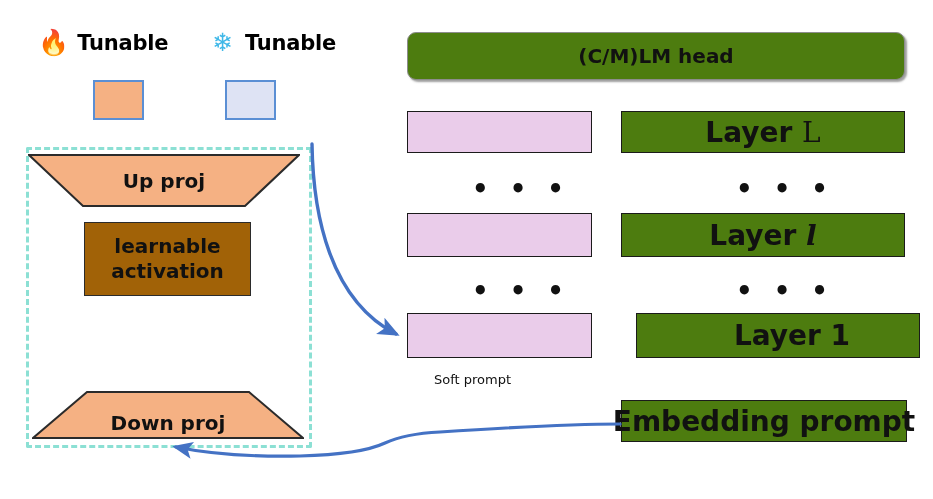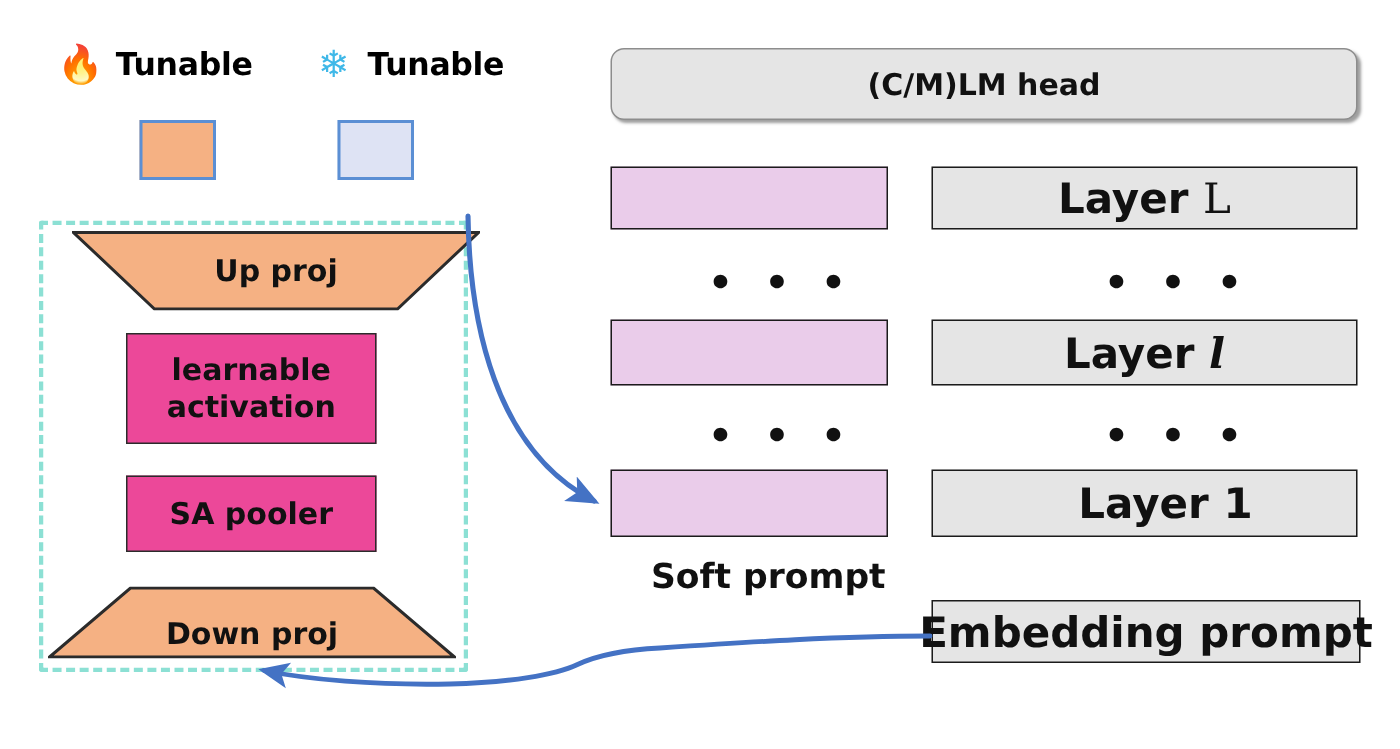--- a/index.html
+++ b/index.html
@@ -46,40 +46,40 @@
   
   .block-text {
     font-weight: bold;
     font-size: 20px;
     color: #111111;
     text-align: center;
     line-height: 1.25;
     white-space: pre-line;
   }
   .rect-orange {
-    background: #ec4899;
+    background: #a16207;
     border: 1.6px solid #2b2b2b;
     box-sizing: border-box;
     display: flex;
     align-items: center;
     justify-content: center;
   }
   .trap-wrap { overflow: visible; }
   .trap-label {
     position: absolute;
     left: 0; right: 0;
     top: 50%;
     transform: translateY(-50%);
     text-align: center;
     pointer-events: none;
   }
 
   
   .rect-blue {
-    background: #e5e5e5;
+    background: #4d7c0f;
     border: 1.8px solid #1b1b1b;
     box-sizing: border-box;
     display: flex;
     align-items: center;
     justify-content: center;
   }
   .rect-blue.rounded {
     border-radius: 9px;
     border: 1.8px solid #8d8d8d;
     box-shadow: 2px 2px 2px rgba(80,80,80,0.55);
@@ -104,22 +104,22 @@
   }
   .dots {
     font-weight: bold;
     font-size: 26px;
     letter-spacing: 6px;
     color: #111111;
     line-height: 1;
     white-space: nowrap;
   }
   .caption {
-    font-weight: bold;
-    font-size: 23px;
+    font-weight: normal;
+    font-size: 13px;
     color: #111111;
     white-space: nowrap;
   }
   svg.overlay {
     position: absolute;
     left: 0; top: 0;
     width: 933px;
     height: 499px;
     pointer-events: none;
   }
@@ -140,35 +140,32 @@
   <div class="abs" style="left:212px; top:30px;">
     <div style="display:flex; align-items:center; gap:12px;">
       <span class="legend-icon" style="color:#3FB8E8;">❄</span>
       <span class="legend-label">Tunable</span>
     </div>
   </div>
   <div class="abs legend-swatch" style="left:225px; top:80px; width:51px; height:40px; background:#DEE3F4;"></div>
 
   <div class="abs dashed-box" style="left:26px; top:147px; width:286px; height:301px;"></div>
 
-  <div class="abs trap-wrap" style="left:48px; top:154px; width:272px; height:53px;">
+  <div class="abs trap-wrap" style="left:28px; top:154px; width:272px; height:53px;">
     <svg width="272" height="53" style="position:absolute; left:0; top:0;">
       <polygon points="1,1 271,1 217,52 55,52" fill="#F5B183" stroke="#2b2b2b" stroke-width="2"></polygon>
     </svg>
     <div class="trap-label block-text">Up proj</div>
   </div>
 
   <div class="abs rect-orange" style="left:84px; top:222px; width:167px; height:74px;">
     <span class="block-text">learnable
 activation</span>
   </div>
 
-  <div class="abs rect-orange" style="left:84px; top:317px; width:167px; height:51px;">
-    <span class="block-text">SA pooler</span>
-  </div>
 
   <div class="abs trap-wrap" style="left:32px; top:391px; width:272px; height:64px;">
     <svg width="272" height="48" style="position:absolute; left:0; top:0;">
       <polygon points="55,1 217,1 271,47 1,47" fill="#F5B183" stroke="#2b2b2b" stroke-width="2"></polygon>
     </svg>
     <div class="trap-label block-text">Down proj</div>
   </div>
 
   <div class="abs rect-blue rounded" style="left:407px; top:32px; width:498px; height:48px;">
     <span class="head-text">(C/M)LM head</span>
@@ -188,21 +185,21 @@
   <div class="abs rect-blue" style="left:621px; top:213px; width:284px; height:44px;">
     <span class="layer-text">
       <span>Layer </span><span class="ital">l</span>
     </span>
   </div>
 
   <div class="abs dots" style="left:472px; top:278px; width:60px; text-align:center;">• • •</div>
   <div class="abs dots" style="left:736px; top:278px; width:60px; text-align:center;">• • •</div>
 
   <div class="abs rect-pink" style="left:407px; top:313px; width:185px; height:45px;"></div>
-  <div class="abs rect-blue" style="left:621px; top:313px; width:284px; height:45px;padding-left:28px;">
+  <div class="abs rect-blue" style="left:636px; top:313px; width:284px; height:45px;padding-left:28px;">
     <span class="layer-text">
       <span>Layer </span><span>1</span>
     </span>
   </div>
 
   <div class="abs caption" style="left:434px; top:372px;">Soft prompt</div>
 
   <div class="abs rect-blue" style="left:621px; top:400px; width:286px; height:42px;">
     <span class="layer-text">Embedding prompt</span>
   </div>

